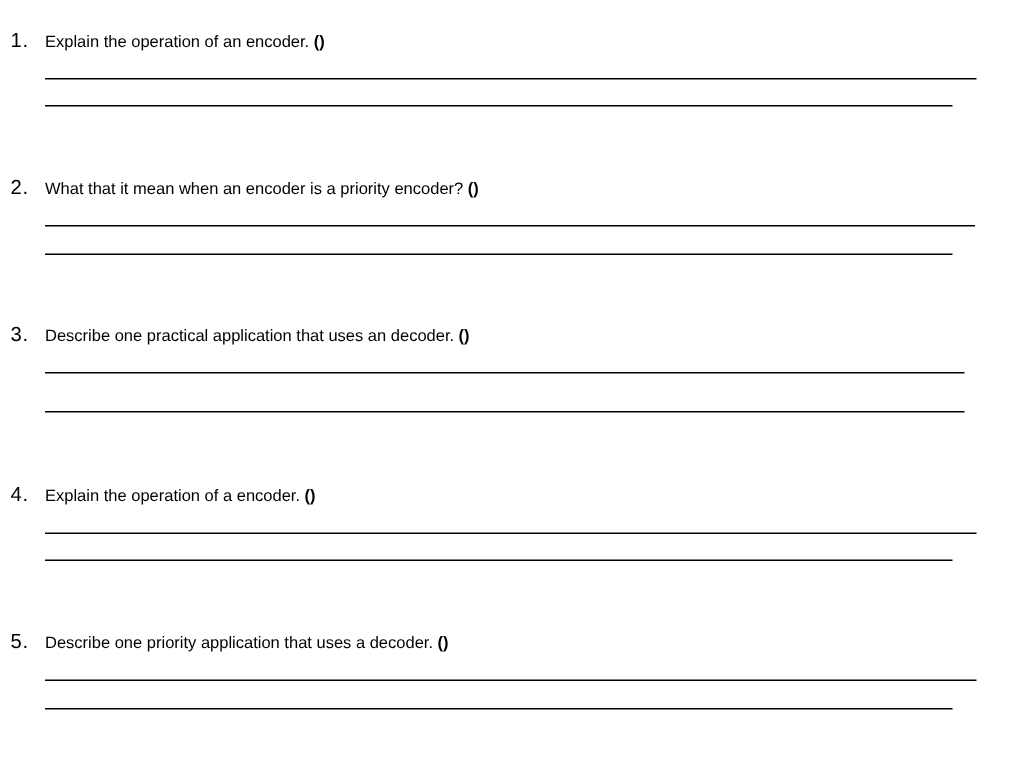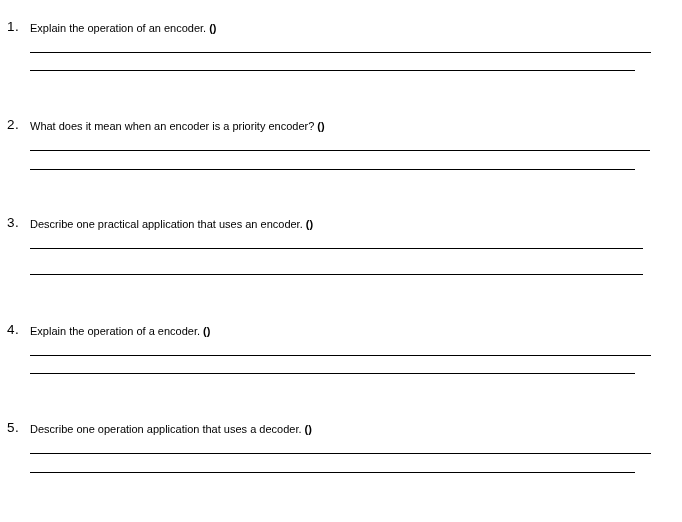--- a/index.html
+++ b/index.html
@@ -74,39 +74,39 @@
 
   <div class="question q1">
     <span class="qnum">1.</span>
     <span class="qtext"><span>Explain the operation of an encoder.</span><b class="points">()</b></span>
     <div class="answer-line line1"></div>
     <div class="answer-line line2"></div>
   </div>
 
   <div class="question q2">
     <span class="qnum">2.</span>
-    <span class="qtext"><span>What does it mean when an encoder is a priority encoder?</span><b class="points">()</b></span>
+    <span class="qtext"><span>What that it mean when an encoder is a priority encoder?</span><b class="points">()</b></span>
     <div class="answer-line line1"></div>
     <div class="answer-line line2"></div>
   </div>
 
   <div class="question q3">
     <span class="qnum">3.</span>
-    <span class="qtext"><span>Describe one practical application that uses an encoder.</span><b class="points">()</b></span>
+    <span class="qtext"><span>Describe one practical application that uses an decoder.</span><b class="points">()</b></span>
     <div class="answer-line line1"></div>
     <div class="answer-line line2"></div>
   </div>
 
   <div class="question q4">
     <span class="qnum">4.</span>
     <span class="qtext"><span>Explain the operation of a encoder.</span><b class="points">()</b></span>
     <div class="answer-line line1"></div>
     <div class="answer-line line2"></div>
   </div>
 
   <div class="question q5">
     <span class="qnum">5.</span>
-    <span class="qtext"><span>Describe one operation application that uses a decoder.</span><b class="points">()</b></span>
+    <span class="qtext"><span>Describe one priority application that uses a decoder.</span><b class="points">()</b></span>
     <div class="answer-line line1"></div>
     <div class="answer-line line2"></div>
   </div>
 
 </div>
 
 </body></html>

